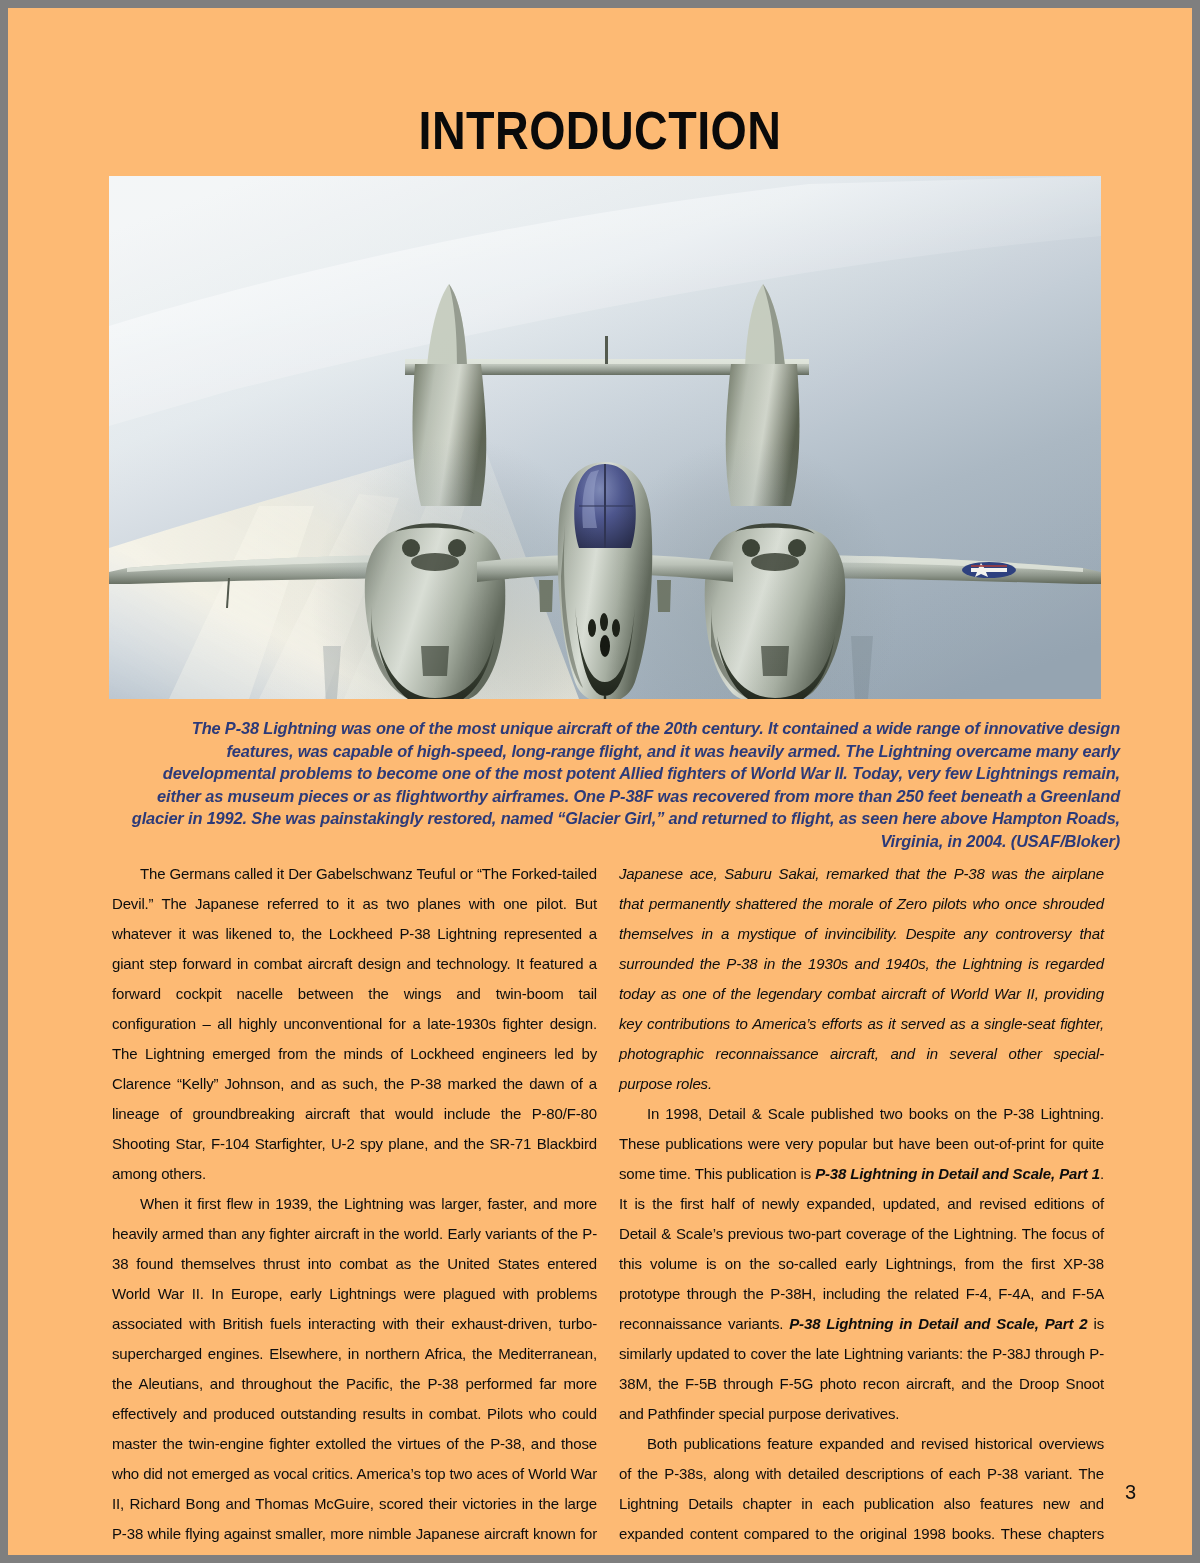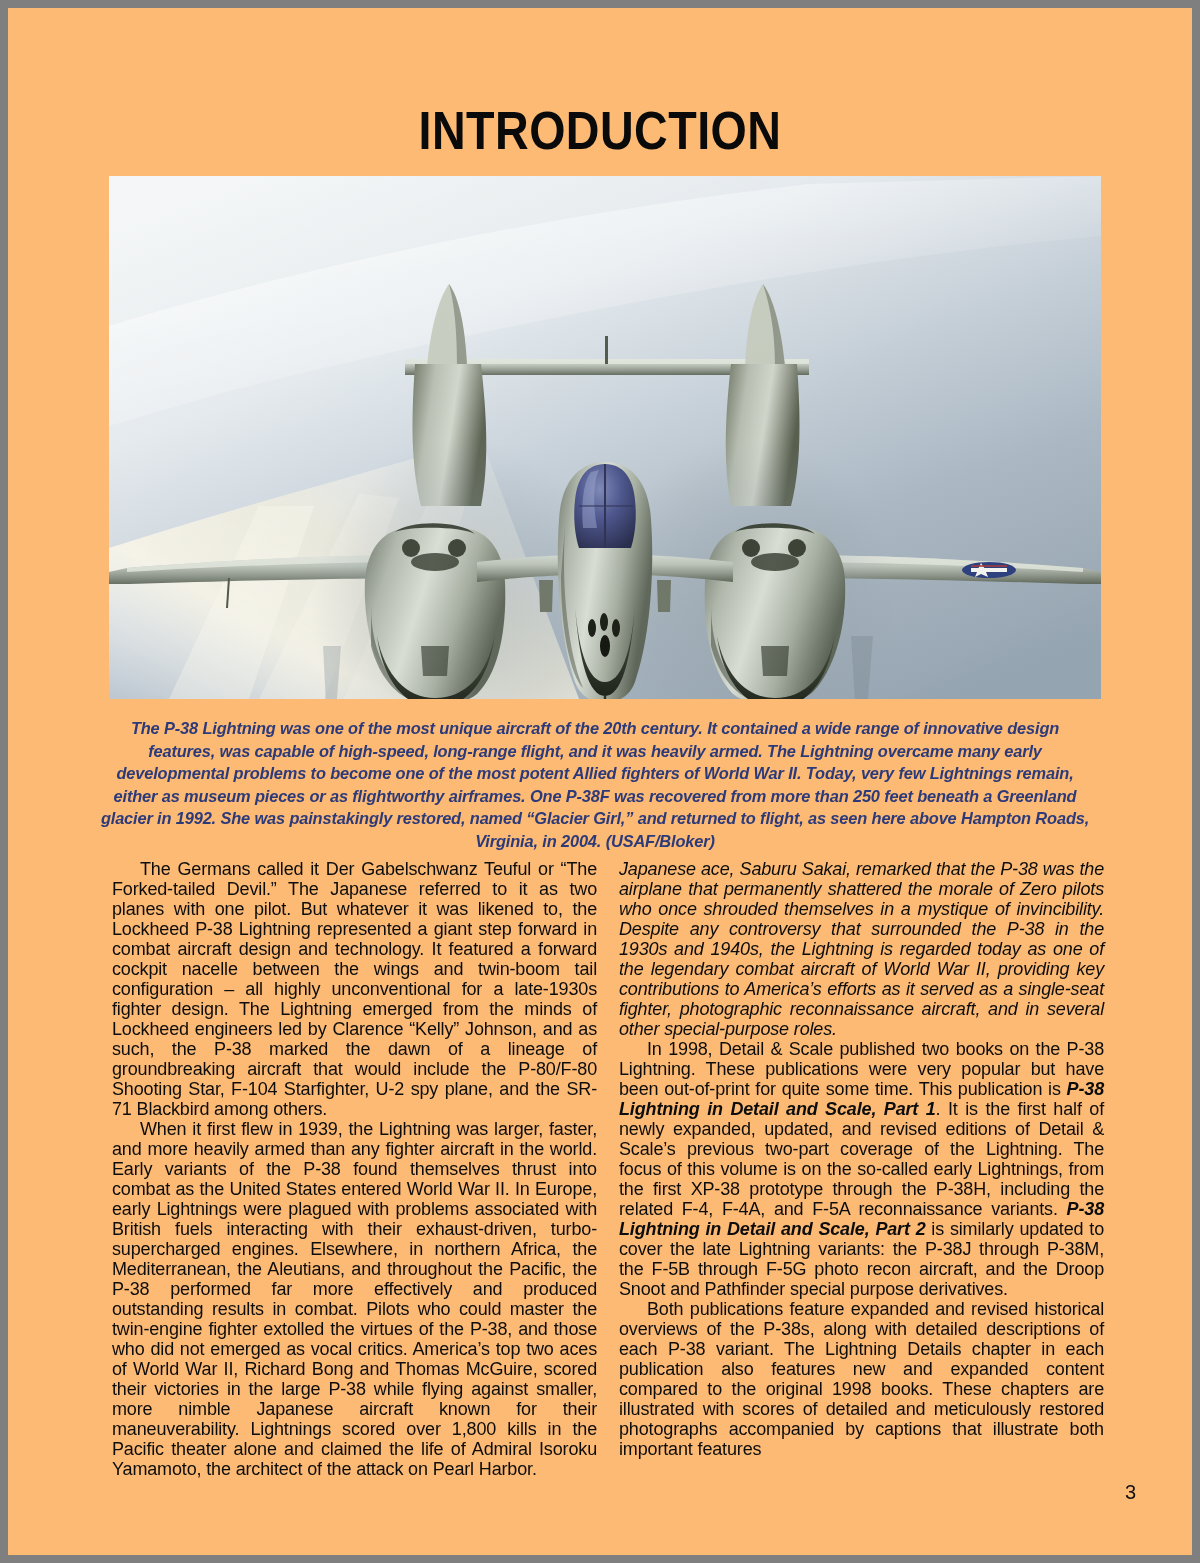--- a/index.html
+++ b/index.html
@@ -51,47 +51,47 @@
     width: 992px;
     height: 523px;
     overflow: hidden;
     background: #b9c3cb;
   }
   .photo-svg { display: block; width: 992px; height: 523px; }
 
   
   .caption {
     position: absolute;
-    left: 91px;
+    left: 120px;
     top: 709px;
     width: 992px;
     font-family: "Liberation Sans", sans-serif;
     font-weight: bold;
     font-style: italic;
     font-size: 16.4px;
     line-height: 22.6px;
     color: #2c3a79;
-    text-align: center;
+    text-align: right;
     letter-spacing: -0.15px;
   }
 
   
   .columns {
     position: absolute;
     left: 104px;
     top: 851px;
     width: 992px;
     height: 600px;
     display: flex;
     gap: 22px;
   }
   .col {
     width: 485px;
-    font-size: 18px;
-    line-height: 20px;
+    font-size: 15px;
+    line-height: 30px;
     color: #0d0d0d;
     text-align: justify;
     letter-spacing: -0.15px;
     -webkit-hyphens: none;
     hyphens: none;
   }
   .col p { margin: 0; text-indent: 28px; }
   .col p.cont { text-indent: 0; font-style: italic; }
   .col b { font-weight: bold; font-style: italic; }
 

